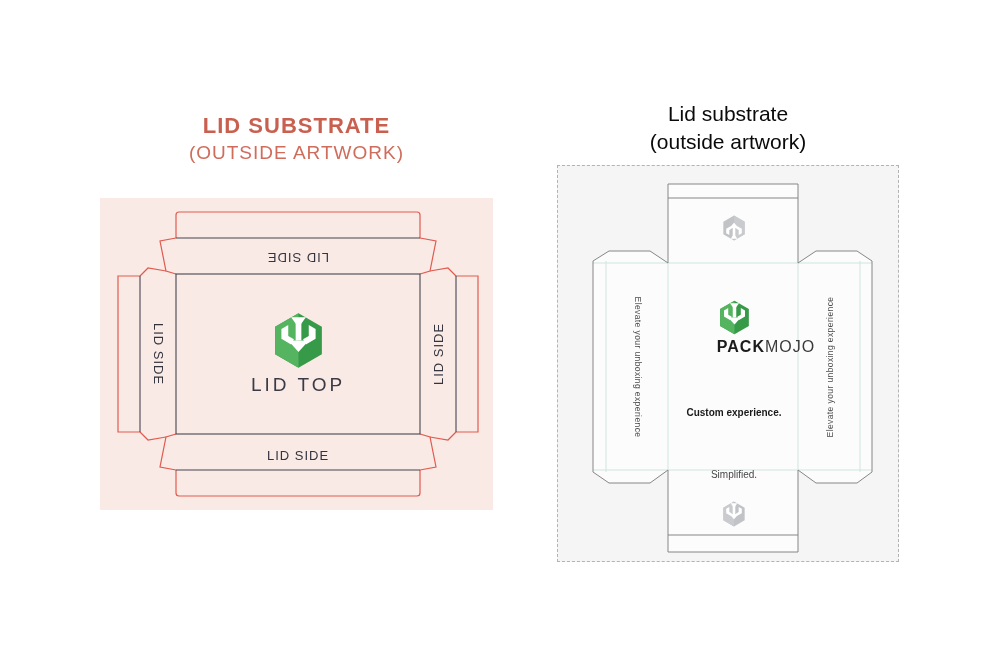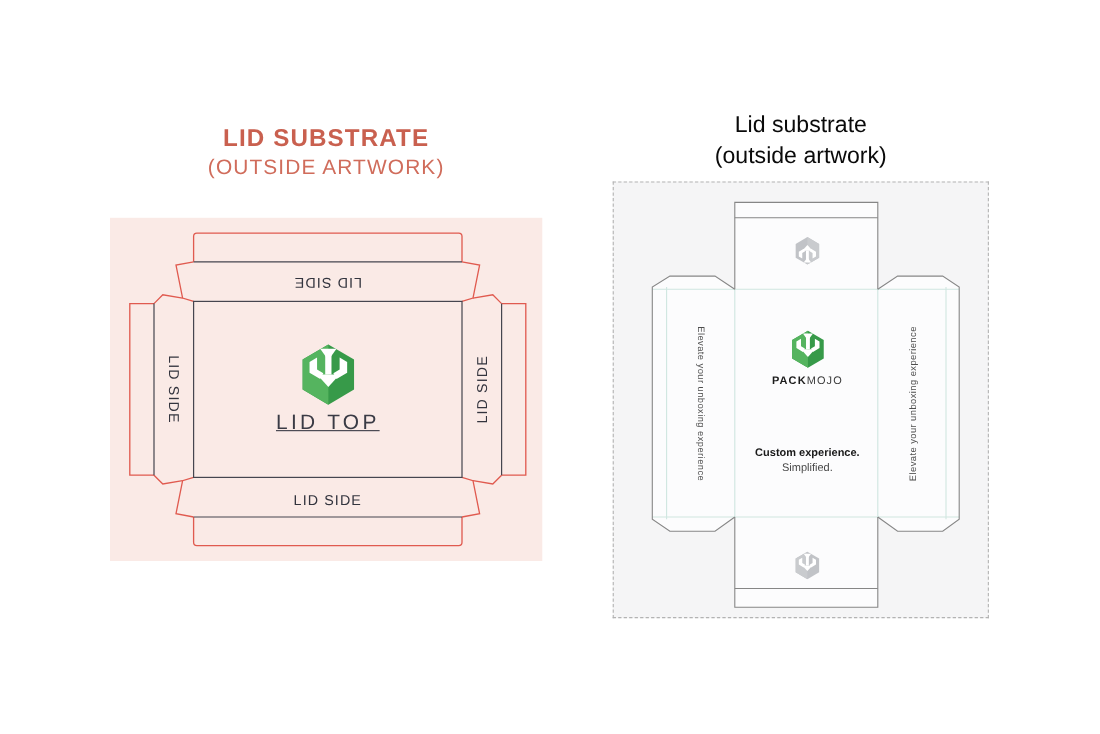--- a/index.html
+++ b/index.html
@@ -10,33 +10,33 @@
   .rot90{transform:translate(-50%,-50%) rotate(90deg);}
   .rotm90{transform:translate(-50%,-50%) rotate(-90deg);}
   .rot180{transform:translate(-50%,-50%) rotate(180deg);}
 
   
   .l-title{left:100px;top:112px;width:393px;text-align:center;line-height:27px;}
   .l-title .t1{font-size:22px;font-weight:800;letter-spacing:1px;color:#c9604f;}
   .l-title .t2{font-size:19px;font-weight:400;letter-spacing:1px;color:#d06c5b;}
   .pink-area{left:100px;top:198px;width:393px;height:312px;background:#faeae6;}
   .pink-label{font-size:13px;letter-spacing:1px;color:#33343e;}
-  .lid-top-label{font-size:19px;letter-spacing:3px;color:#3a3b45;text-decoration:underline;}
+  .lid-top-label{font-size:19px;letter-spacing:3px;color:#3a3b45;}
 
   
   .r-title{left:557px;top:100px;width:342px;text-align:center;line-height:28px;
            font-size:21px;color:#0a0a0a;}
   .artboard{left:557px;top:165px;width:342px;height:397px;background:#f5f5f6;
             border:1px dashed #b3b3b3;box-sizing:border-box;}
   .side-text{font-size:8.5px;letter-spacing:0.4px;color:#4d4d4d;}
-  .wordmark{font-size:10px;letter-spacing:1px;color:#1c1c1c;}
+  .wordmark{font-size:16px;letter-spacing:1px;color:#1c1c1c;margin-left:32px;}
   .wordmark .wm-b{font-weight:700;color:#1b1b1b;}
   .wordmark .wm-l{font-weight:400;color:#3a3a3a;}
   .tag1{font-size:10px;font-weight:700;color:#1a1a1a;}
-  .tag2{font-size:10px;font-weight:400;color:#474747;}
+  .tag2{font-size:10px;font-weight:400;color:#474747;margin-top:48px;}
 
   
   .logo-green{--c1:#55b45f;--c2:#379a49;--cut:#ffffff;}
   .logo-gray{--c1:#c9cbce;--c2:#c1c3c7;--cut:#ffffff;}
   svg.mark{display:block;}
 </style>
 </head>
 <body>
 
 <div class="canvas">

